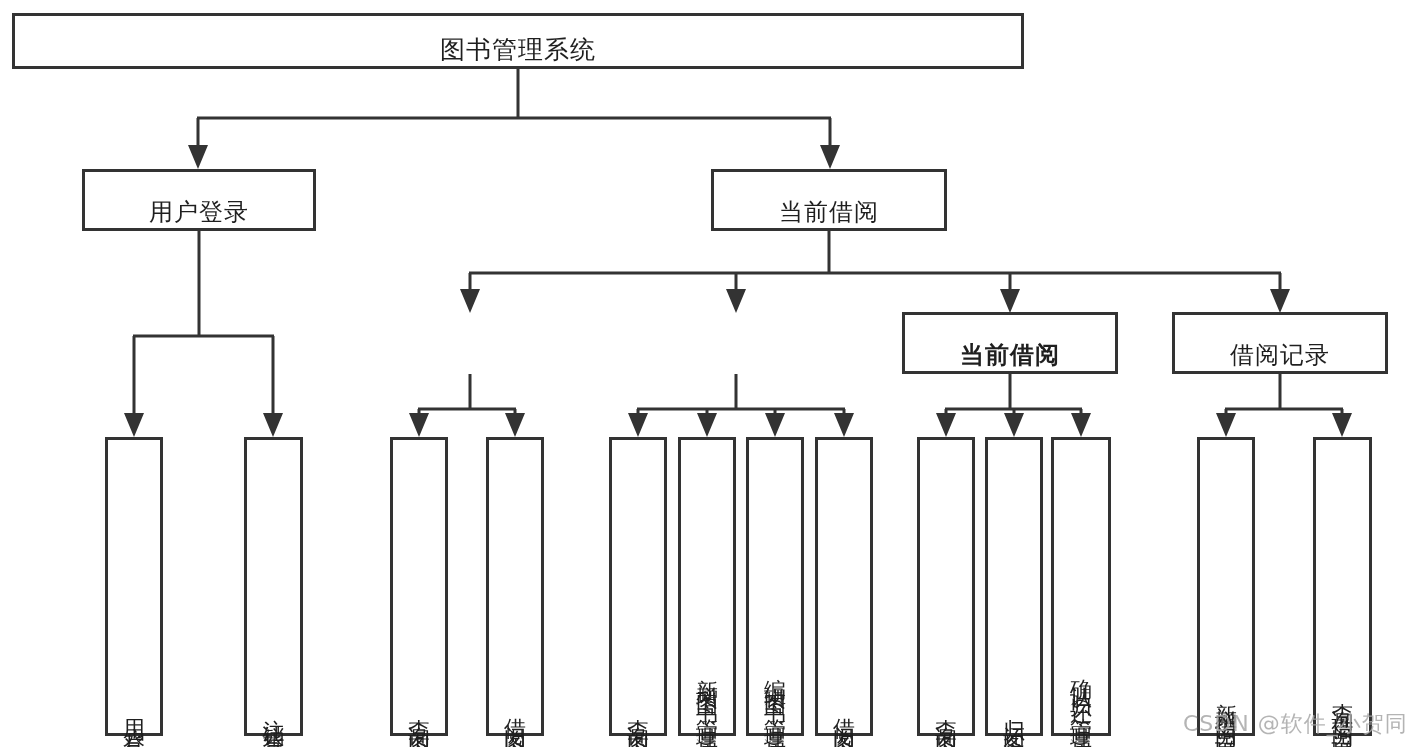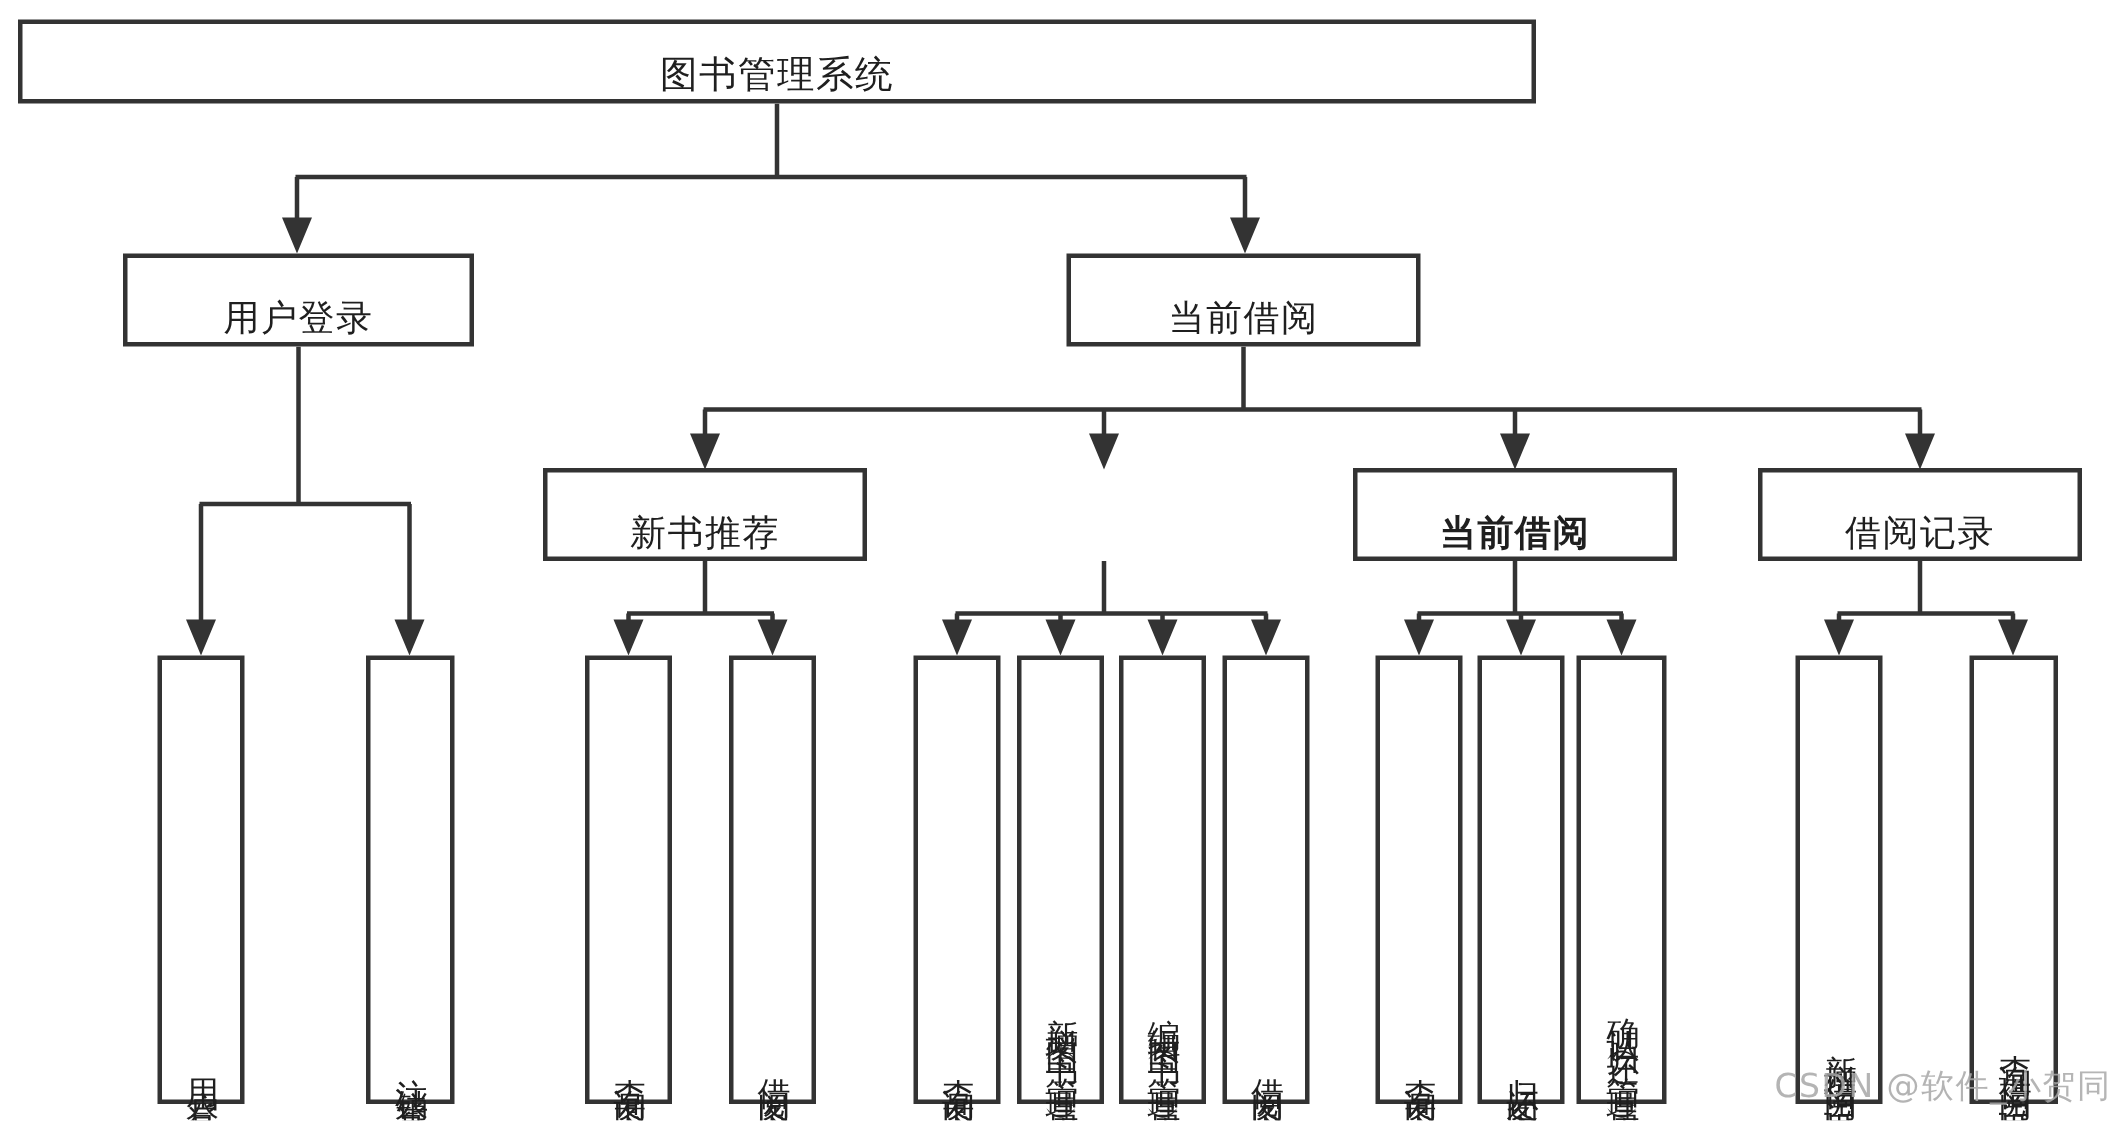--- a/index.html
+++ b/index.html
@@ -90,23 +90,20 @@
     <span>图书管理系统</span>
   </div>
 
   <div class="box hbox" style="left:82px; top:169px; width:234px; height:62px;">
     <span>用户登录</span>
   </div>
   <div class="box hbox" style="left:711px; top:169px; width:236px; height:62px;">
     <span>当前借阅</span>
   </div>
 
-  <div class="box hbox" style="left:362px; top:312px; width:216px; height:62px;">
-    <span>新书推荐</span>
-  </div>
   <div class="box hbox" style="left:902px; top:312px; width:216px; height:62px;font-weight:bold;">
     <span>当前借阅</span>
   </div>
   <div class="box hbox" style="left:1172px; top:312px; width:216px; height:62px;">
     <span>借阅记录</span>
   </div>
 
   <div class="box vbox" style="left:105px; top:437px; width:58px; height:299px;">
     <span>用户登录</span>
   </div>

